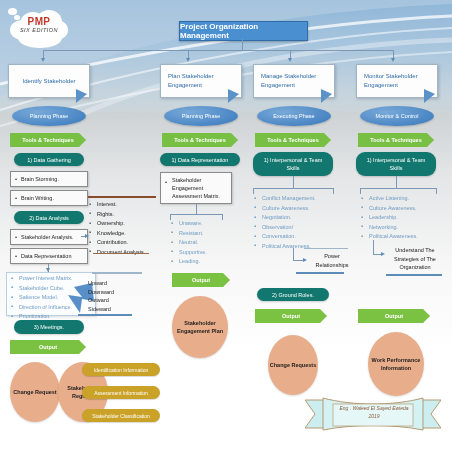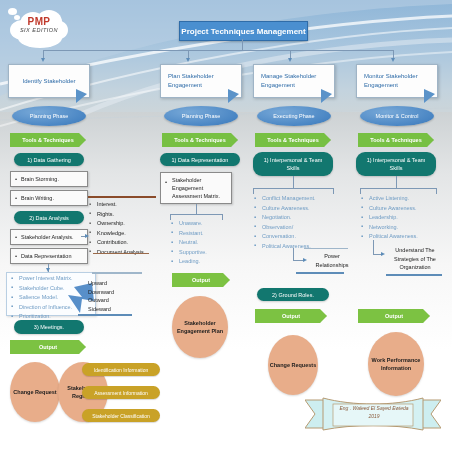--- a/index.html
+++ b/index.html
@@ -177,21 +177,21 @@
     <div class="puff" style="left:12px;top:6px;width:26px;height:24px;"></div>
     <div class="puff" style="left:28px;top:4px;width:26px;height:24px;"></div>
     <div class="puff" style="left:38px;top:14px;width:22px;height:20px;"></div>
     <div class="puff" style="left:10px;top:22px;width:44px;height:20px;"></div>
     <div class="puff" style="left:0px;top:2px;width:9px;height:7px;"></div>
     <div class="puff" style="left:6px;top:9px;width:6px;height:5px;"></div>
   </div>
   <div class="pmp-txt">PMP</div>
   <div class="pmp-sub">SIX EDITION</div>
 
-  <div class="title-bar">Project Techniques Management</div>
+  <div class="title-bar">Project Organization Management</div>
 
   <div class="vline line" style="left:242px;top:39px;height:11px;"></div>
   <div class="hline line" style="left:43px;top:50px;width:350px;"></div>
   <div class="vline line" style="left:43px;top:50px;height:9px;"></div>
   <div class="vline line" style="left:188px;top:50px;height:9px;"></div>
   <div class="vline line" style="left:290px;top:50px;height:9px;"></div>
   <div class="vline line" style="left:393px;top:50px;height:9px;"></div>
   <div class="ahead down" style="left:40.5px;top:58px;"></div>
   <div class="ahead down" style="left:185.5px;top:58px;"></div>
   <div class="ahead down" style="left:287.5px;top:58px;"></div>

